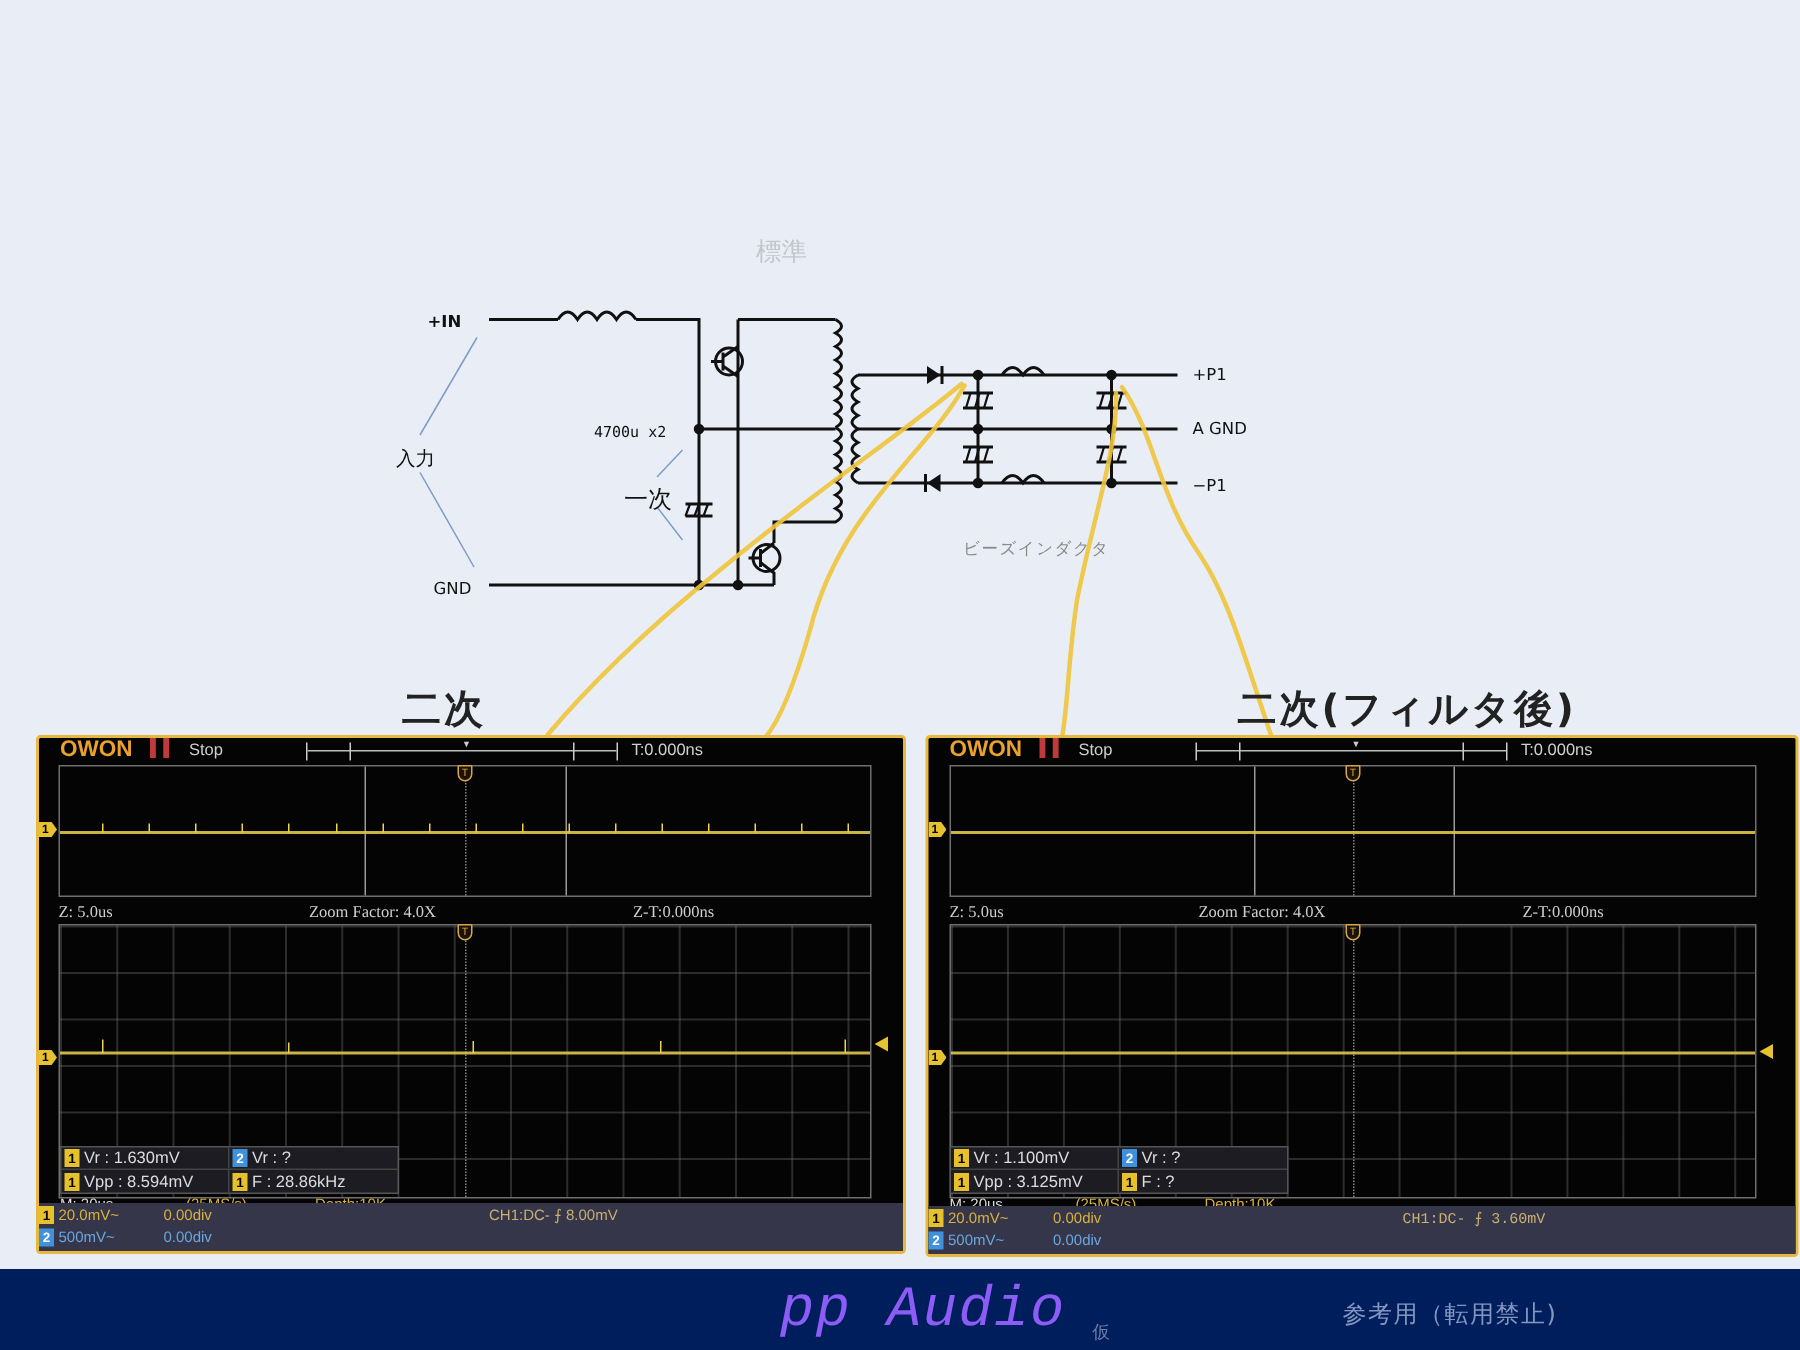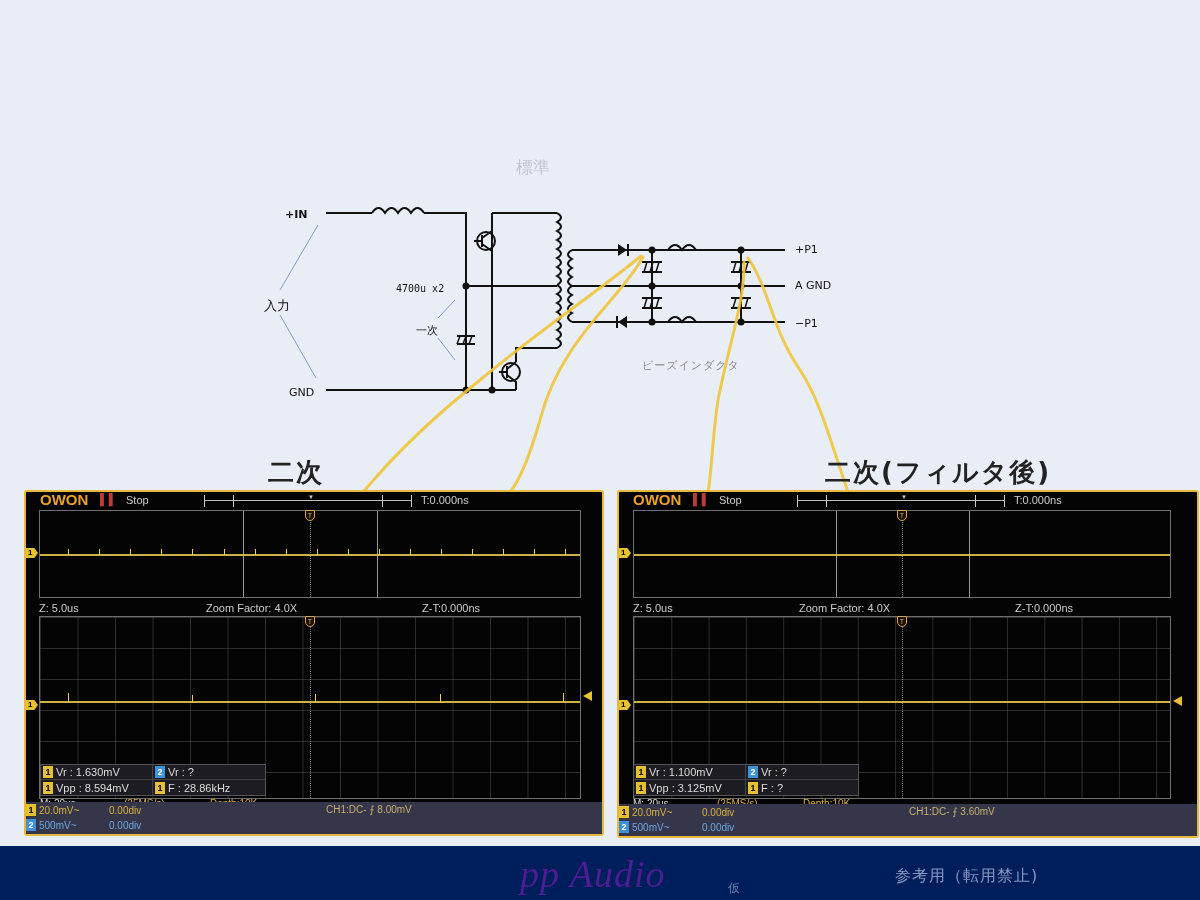--- a/index.html
+++ b/index.html
@@ -29,48 +29,48 @@
         linear-gradient(to bottom, rgba(120,120,120,0.35) 1px, transparent 1px);
     }
     .grid.top { background-image: none; }
     .grid .zline { position: absolute; top: 0; bottom: 0; width: 1px; background: #9a9a9a; }
     .grid .center-dots { position: absolute; top: 0; bottom: 0; width: 0; border-left: 1px dotted #888; }
     .trace { position: absolute; left: 0; right: 0; height: 2px; background: #e2c44a; opacity: 0.9; }
     .spike { position: absolute; width: 5px; height: 6px; border-left: 1px solid #f0d24e; }
     .trig-t { position: absolute; width: 10px; height: 11px; border: 1px solid #d9a645; border-radius: 1px 1px 5px 5px; color: #d9a645; font-size: 7px; text-align: center; line-height: 9px; background: #1a1205; }
     .ch-mark { position: absolute; width: 12px; height: 10px; background: #e6c130; color: #000; font-size: 8px; font-weight: bold; line-height: 10px; padding-left: 2px; clip-path: polygon(0 0, 70% 0, 100% 50%, 70% 100%, 0 100%); }
     .right-arrow { position: absolute; width: 0; height: 0; border-top: 5px solid transparent; border-bottom: 5px solid transparent; border-right: 9px solid #e6c130; }
-    .zinfo { position: absolute; color: #cfcfcf; font-size: 11px; }
+    .zinfo { position: absolute; color: #cfcfcf; font-size: 11px; font-family: Liberation Serif, serif; }
 
     .meas { position: absolute; border: 1px solid #555; background: #1c1c22; }
     .meas-row { display: flex; height: 15px; border-bottom: 1px solid #444; }
     .meas-row:last-child { border-bottom: none; }
     .meas-cell { width: 112px; display: flex; align-items: center; color: #ddd; font-size: 11px; border-right: 1px solid #444; }
     .meas-cell:last-child { border-right: none; }
     .badge { display: inline-block; width: 10px; height: 12px; font-size: 9px; font-weight: bold; text-align: center; line-height: 12px; margin: 0 3px 0 2px; color: #000; }
     .badge.y { background: #e7c12c; }
     .badge.b { background: #3e91da; color: #fff; }
 
     .status { position: absolute; left: 0; right: 0; height: 12px; font-size: 10px; }
     .bottom-bar { position: absolute; left: 0; right: 0; bottom: 0; height: 32px; background: #36364a; }
     .bline { position: absolute; font-size: 10px; display: flex; align-items: center; }
     .yel { color: #d8b13b; }
     .blu { color: #6aa6e0; }
     .tan { color: #c8b070; }
 
     
     .footer { position: absolute; left: 0; top: 846px; width: 1200px; height: 54px; background: #001e5c; }
-    .brand { position: absolute; left: 520px; top: 852px; color: #4c1d95; font-size: 38px; font-style: italic; font-family: Liberation Serif, serif; letter-spacing: 1px; }
+    .brand { position: absolute; left: 520px; top: 852px; color: #8b5cf6; font-size: 38px; font-style: italic; font-family: Liberation Mono, monospace; letter-spacing: 1px; }
     .brand-sub { position: absolute; left: 728px; top: 880px; color: #6b7ea8; font-size: 12px; font-family: "DejaVu Sans", sans-serif; }
     .notice { position: absolute; left: 895px; top: 866px; color: #8496c0; font-size: 16px; font-family: "DejaVu Sans", sans-serif; letter-spacing: 1px; }
   </style>
 </head>
 <body>
 
-<div class="abs slide-label" style="left:516px; top:156px;">標準</div>
+<div class="abs slide-label" style="left:504px; top:156px;">標準</div>
 
 <svg class="abs" style="left:0; top:0;" width="1200" height="500">
   <g stroke="#111" stroke-width="2" fill="none">
 
     <path d="M326 213 H372"></path>
     <path d="M372 213 q6.5 -10 13 0 q6.5 -10 13 0 q6.5 -10 13 0 q6.5 -10 13 0"></path>
     <path d="M424 213 H466 V390"></path>
 
     <path d="M326 390 H516"></path>
 
@@ -135,21 +135,21 @@
     <path d="M643 257 C 620 300, 560 340, 540 420 C 530 455, 520 480, 510 492"></path>
     <path d="M744 262 C 745 300, 730 340, 718 400 C 712 440, 712 470, 708 492"></path>
     <path d="M748 258 C 770 290, 772 330, 800 370 C 820 400, 830 440, 848 492"></path>
   </g>
 </svg>
 
 <div class="abs sch-text" style="left:285px; top:208px;font-weight:bold;">+IN</div>
 <div class="abs sch-text" style="left:289px; top:386px;">GND</div>
 <div class="abs sch-text" style="left:264px; top:297px; font-size:13px;">入力</div>
 <div class="abs sch-text" style="left:396px; top:283px; font-family:'DejaVu Sans Mono', monospace; font-size:10px;">4700u x2</div>
-<div class="abs sch-text" style="left:416px; top:323px; font-size:11px;font-family:Liberation Mono, monospace;">一次</div>
+<div class="abs sch-text" style="left:416px; top:323px; font-size:16px;font-family:Liberation Mono, monospace;">一次</div>
 <div class="abs sch-text" style="left:795px; top:243px;">+P1</div>
 <div class="abs sch-text" style="left:795px; top:279px;">A GND</div>
 <div class="abs sch-text" style="left:795px; top:317px;">−P1</div>
 <div class="abs sch-note" style="left:642px; top:358px;">ビーズインダクタ</div>
 
 <div class="abs handwrite" style="left:268px; top:455px;">二次</div>
 <div class="abs handwrite" style="left:825px; top:455px;">二次(フィルタ後)</div>
 
 <div class="scope" style="left:24px; top:490px; width:580px; height:346px;">
   <div class="scope-head">
@@ -313,20 +313,20 @@
     <div class="bline" style="left:0; top:2px;">
       <span class="badge y" style="margin-left:0;">1</span>
       <span class="yel" style="width:70px;">20.0mV~</span>
       <span class="yel">0.00div</span>
     </div>
     <div class="bline" style="left:0; top:17px;">
       <span class="badge b" style="margin-left:0;">2</span>
       <span class="blu" style="width:70px;">500mV~</span>
       <span class="blu">0.00div</span>
     </div>
-    <div class="bline tan" style="left:290px; top:2px;">CH1:DC- ⨍ 3.60mV</div>
+    <div class="bline tan" style="left:316px; top:2px;font-family:Liberation Mono, monospace;">CH1:DC- ⨍ 3.60mV</div>
   </div>
 </div>
 
 <div class="footer"></div>
 <div class="brand">pp Audio</div>
 <div class="brand-sub">仮</div>
 <div class="notice">参考用（転用禁止)</div>
 
 </body></html>

